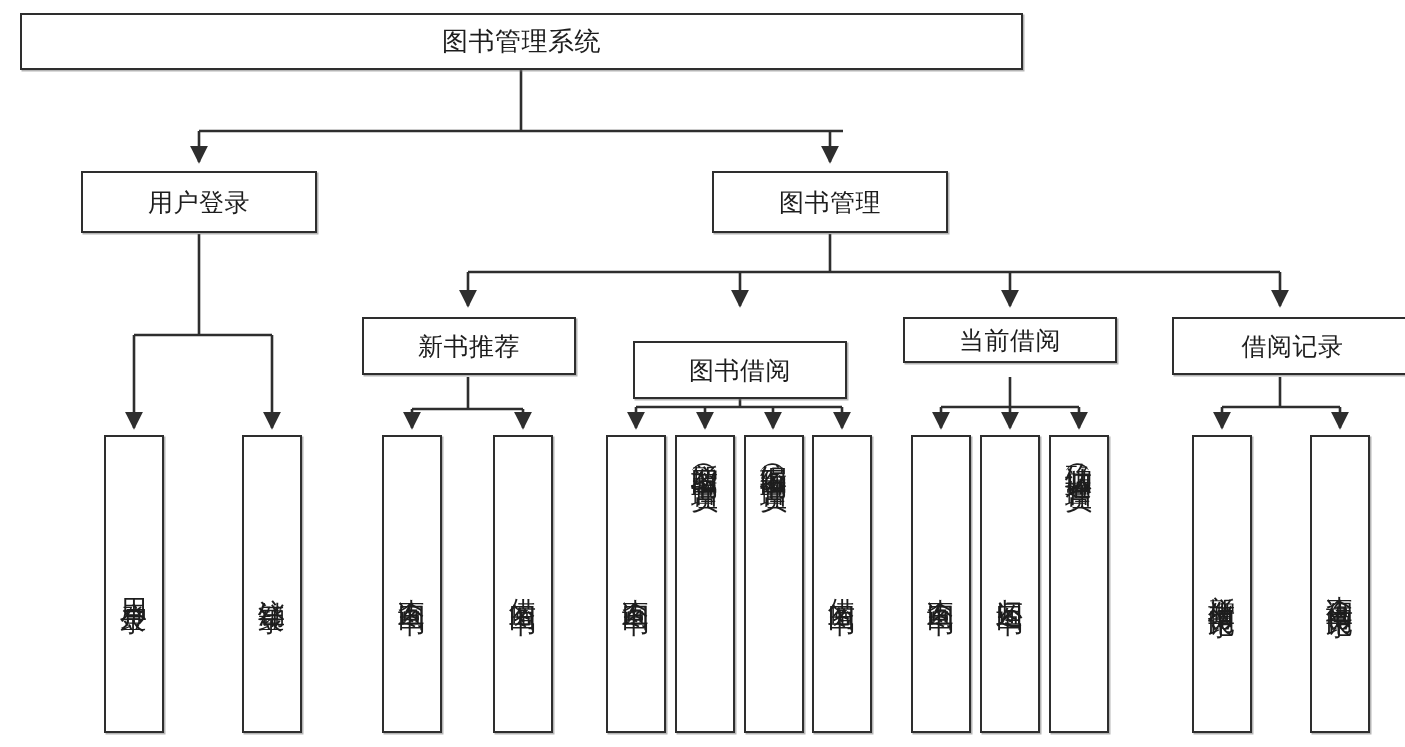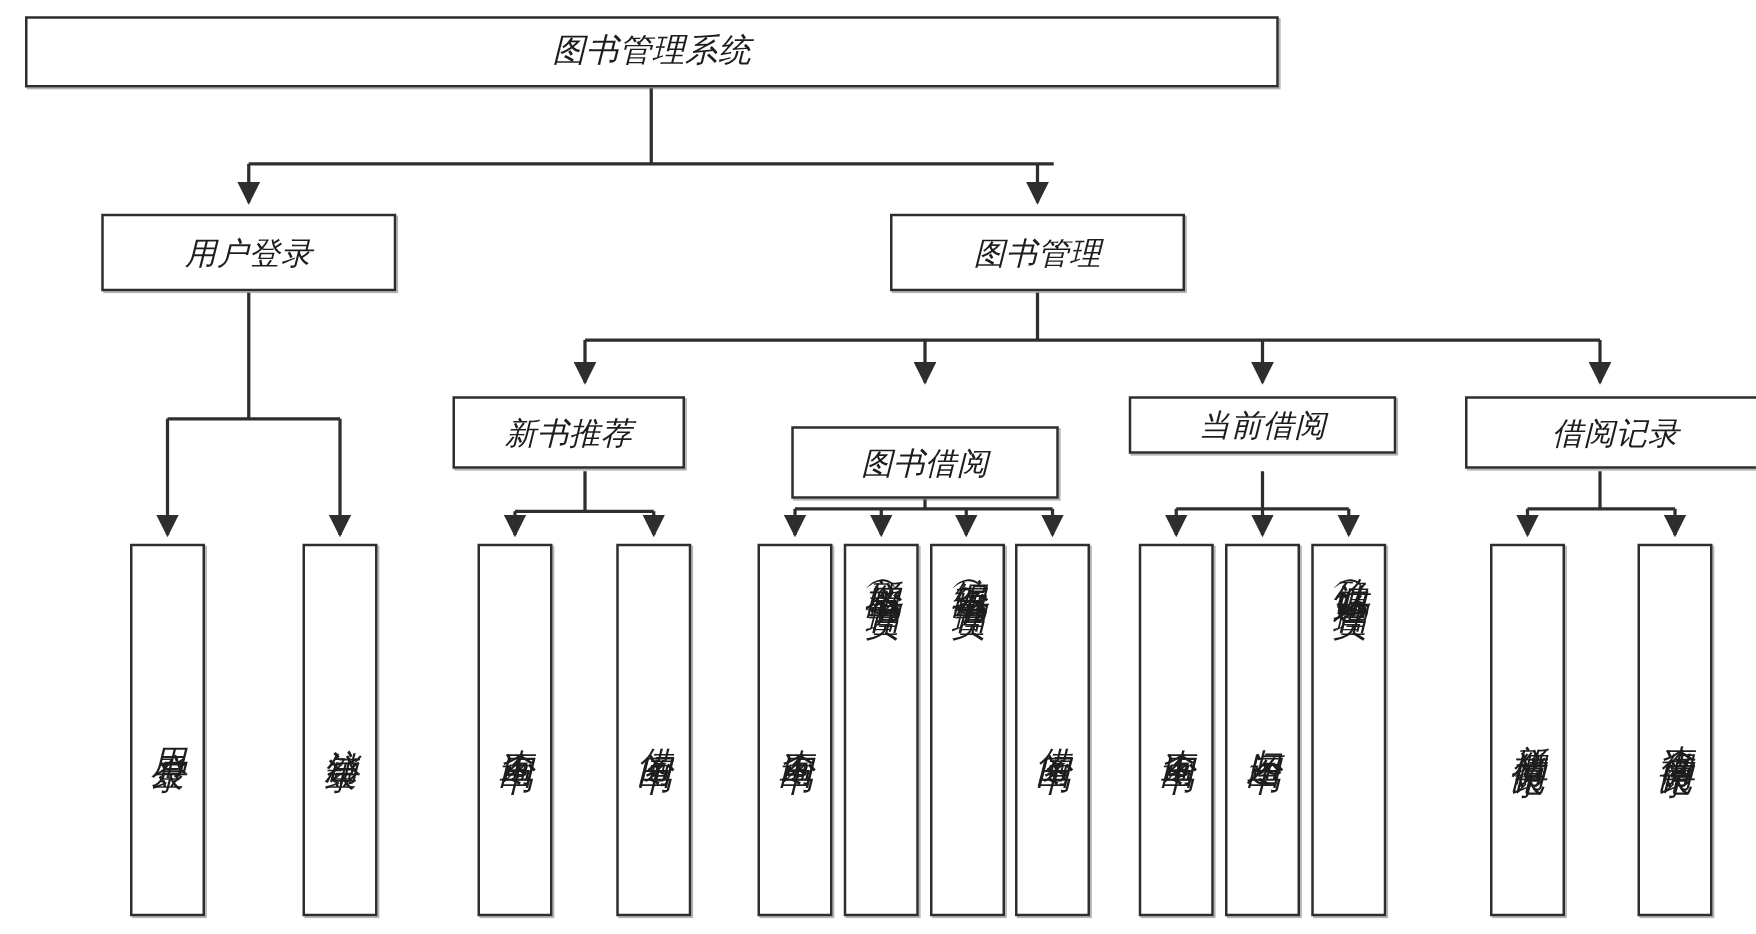--- a/index.html
+++ b/index.html
@@ -30,21 +30,20 @@
     box-shadow: 1.5px 1.5px 0 rgba(120,120,120,0.55);
     display: flex;
     align-items: center;
     justify-content: center;
     color: #1d1d1d;
   }
   .node .lbl {
     line-height: 1.08;
     text-align: left;
     white-space: nowrap;
-    font-style: italic;
   }
   .node.horiz .lbl {
     font-size: 25px;
     letter-spacing: 0.5px;
   }
   .node.title .lbl {
     font-size: 26px;
     letter-spacing: 0.5px;
   }
   .node.vert {
@@ -133,21 +132,21 @@
   </div>
 
   <div class="node horiz" style="left:81px; top:171px; width:236px; height:62px;">
     <span class="lbl">用户登录</span>
   </div>
 
   <div class="node horiz" style="left:712px; top:171px; width:236px; height:62px;">
     <span class="lbl">图书管理</span>
   </div>
 
-  <div class="node horiz" style="left:362px; top:317px; width:186px; height:58px;">
+  <div class="node horiz" style="left:362px; top:317px; width:214px; height:58px;">
     <span class="lbl">新书推荐</span>
   </div>
 
   <div class="node horiz" style="left:633px; top:317px; width:214px; height:58px;margin-top:24px;">
     <span class="lbl">图书借阅</span>
   </div>
 
   <div class="node horiz" style="left:903px; top:317px; width:214px; height:46px;">
     <span class="lbl">当前借阅</span>
   </div>

